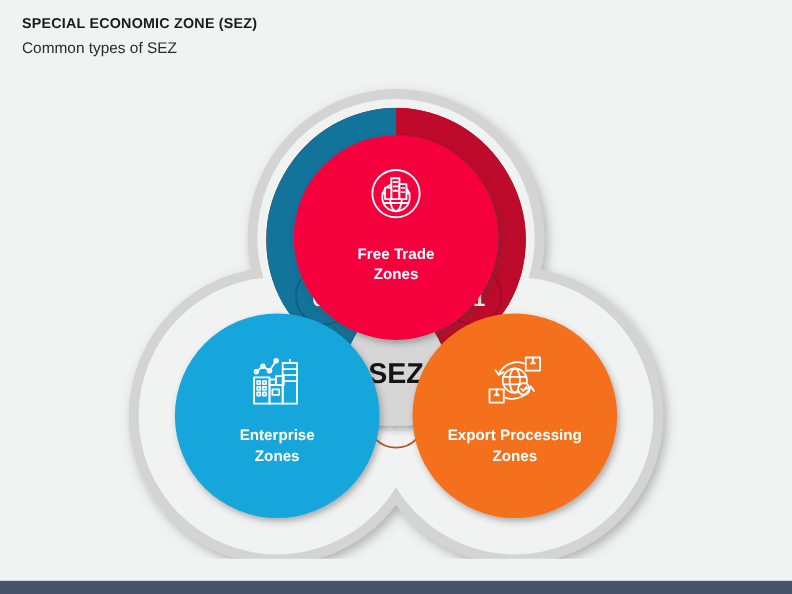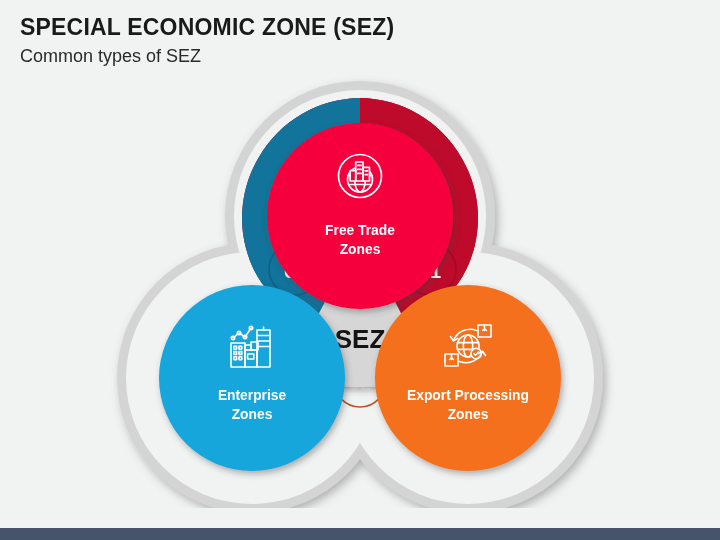--- a/index.html
+++ b/index.html
@@ -21,30 +21,30 @@
     height: 540px;
     background: #f1f2f2;
   }
   #header {
     position: absolute;
     left: 20px;
     top: 14px;
     width: 640px;
   }
   #title {
-    font-size: 23px;
+    font-size: 13px;
     font-weight: bold;
     color: #1a1a1a;
     letter-spacing: 0.2px;
     line-height: 1.15;
     margin: 0;
     white-space: nowrap;
   }
   #subtitle {
-    font-size: 18px;
+    font-size: 14px;
     font-weight: normal;
     color: #2a2a2a;
     margin: 6px 0 0 0;
     line-height: 1.2;
   }
   #diagram-wrap {
     position: absolute;
     left: 100px;
     top: 58px;
     width: 520px;

